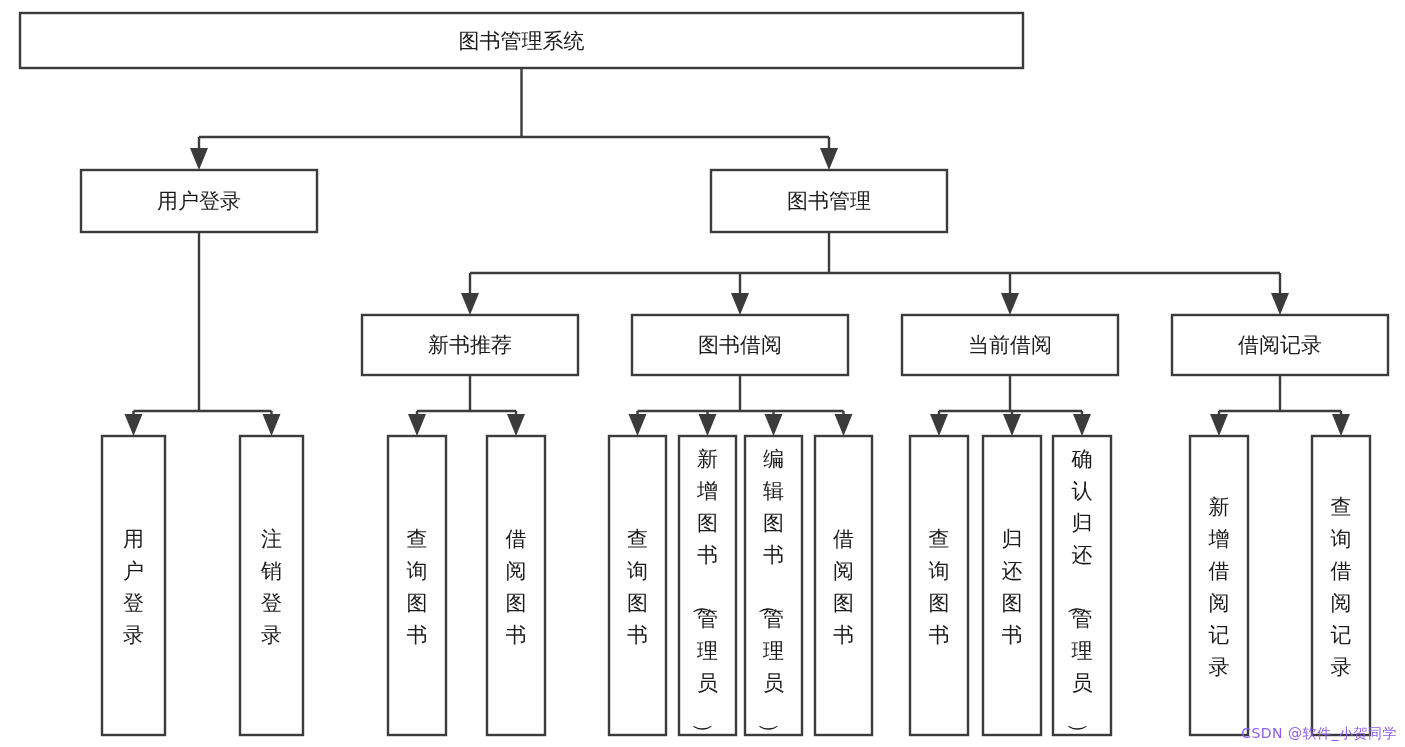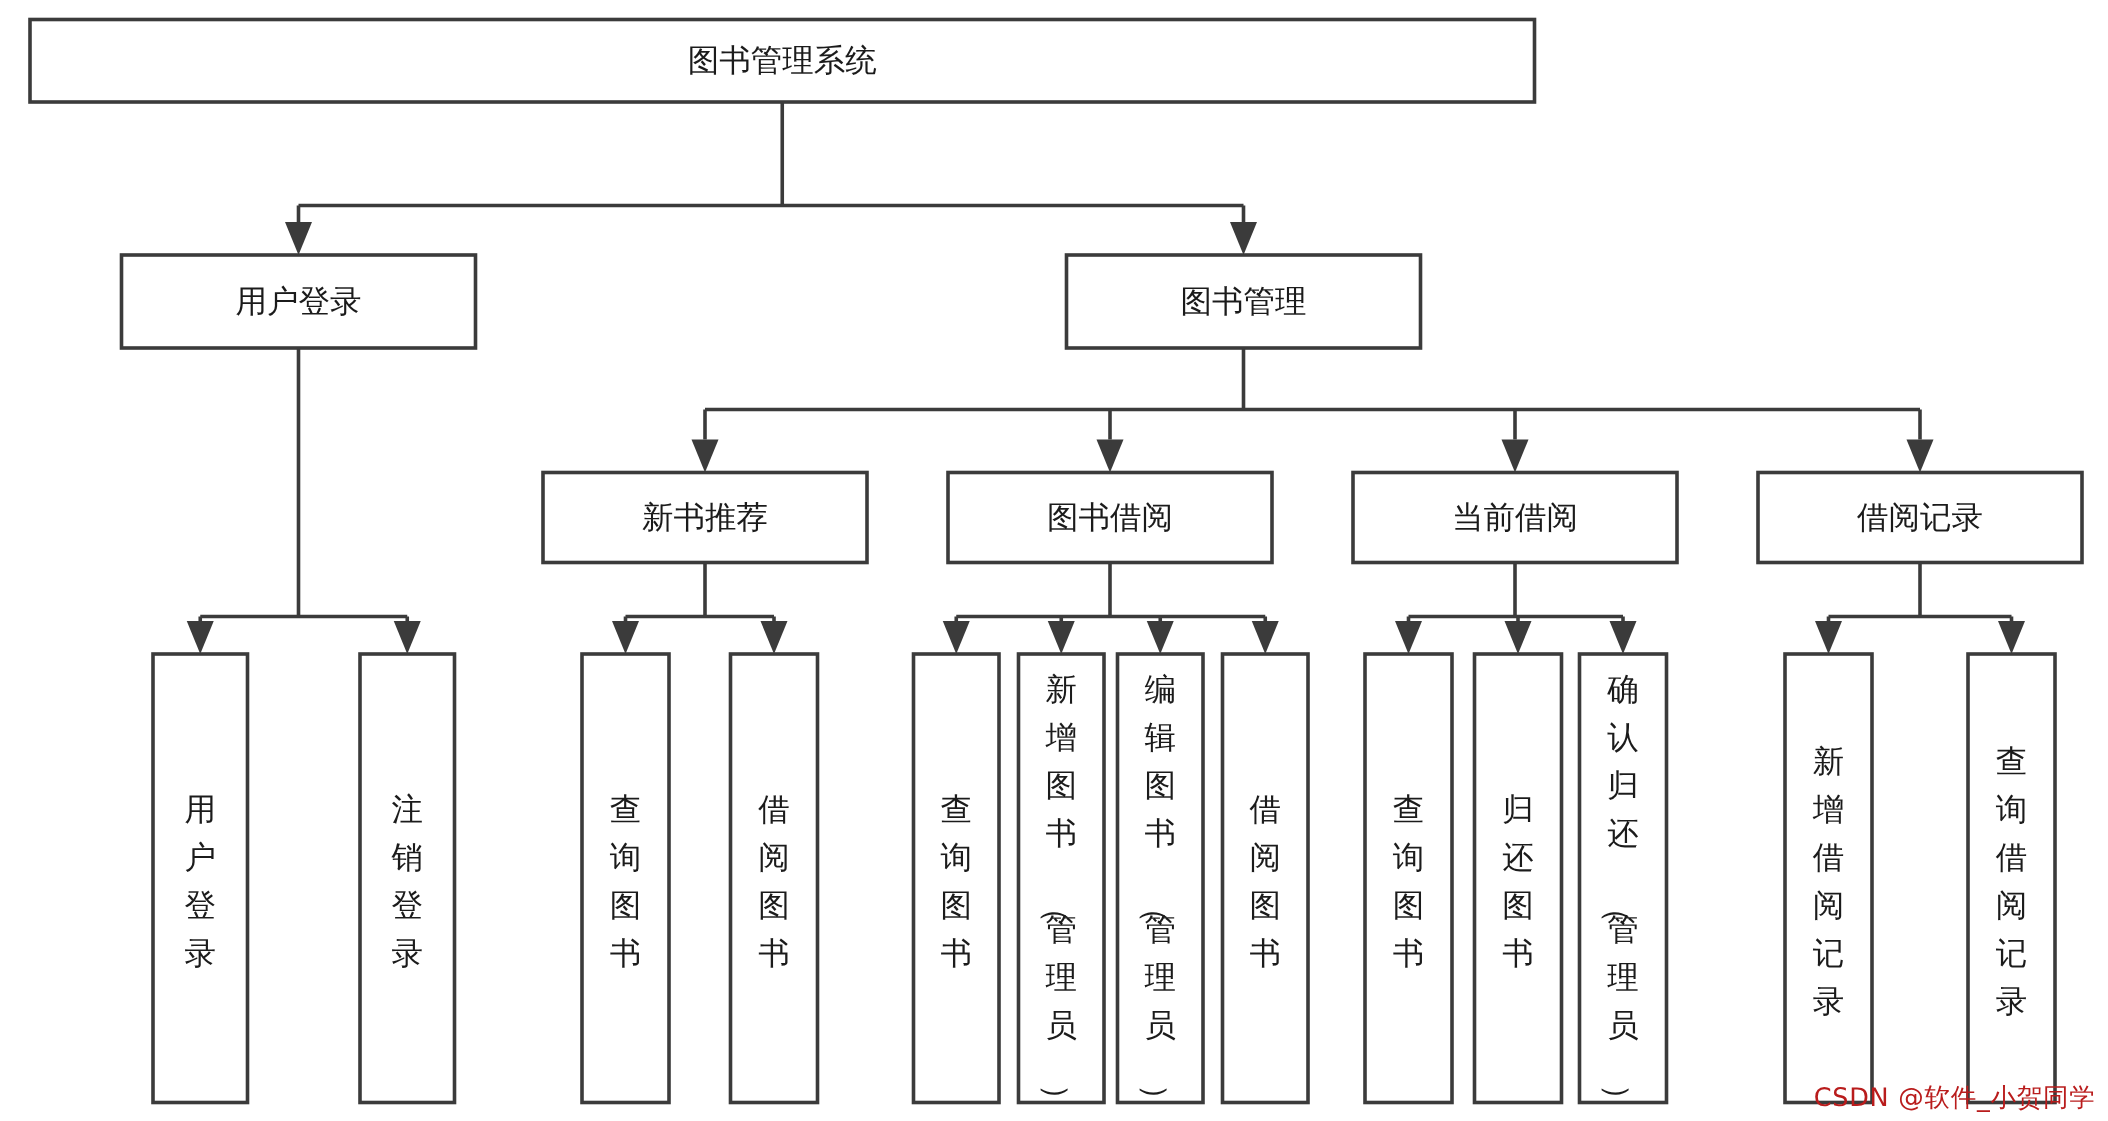--- a/index.html
+++ b/index.html
@@ -48,22 +48,22 @@
   }
   .arrow-head {
     fill: #3b3b3b;
     stroke: none;
   }
   .watermark {
     position: absolute;
     right: 8px;
     bottom: 4px;
     font-family: "DejaVu Sans", "Liberation Sans", sans-serif;
-    font-size: 17px;
-    color: #b91c1c;
+    font-size: 14px;
+    color: #8b5cf6;
     white-space: nowrap;
     letter-spacing: 0.5px;
   }
 </style>
 </head>
 <body>
 
 <div id="diagram-root">
   <svg id="diagram-svg" width="1405" height="747" viewBox="0 0 1405 747">
       <line x1="521.5" y1="68" x2="521.5" y2="137" class="connector"></line>

